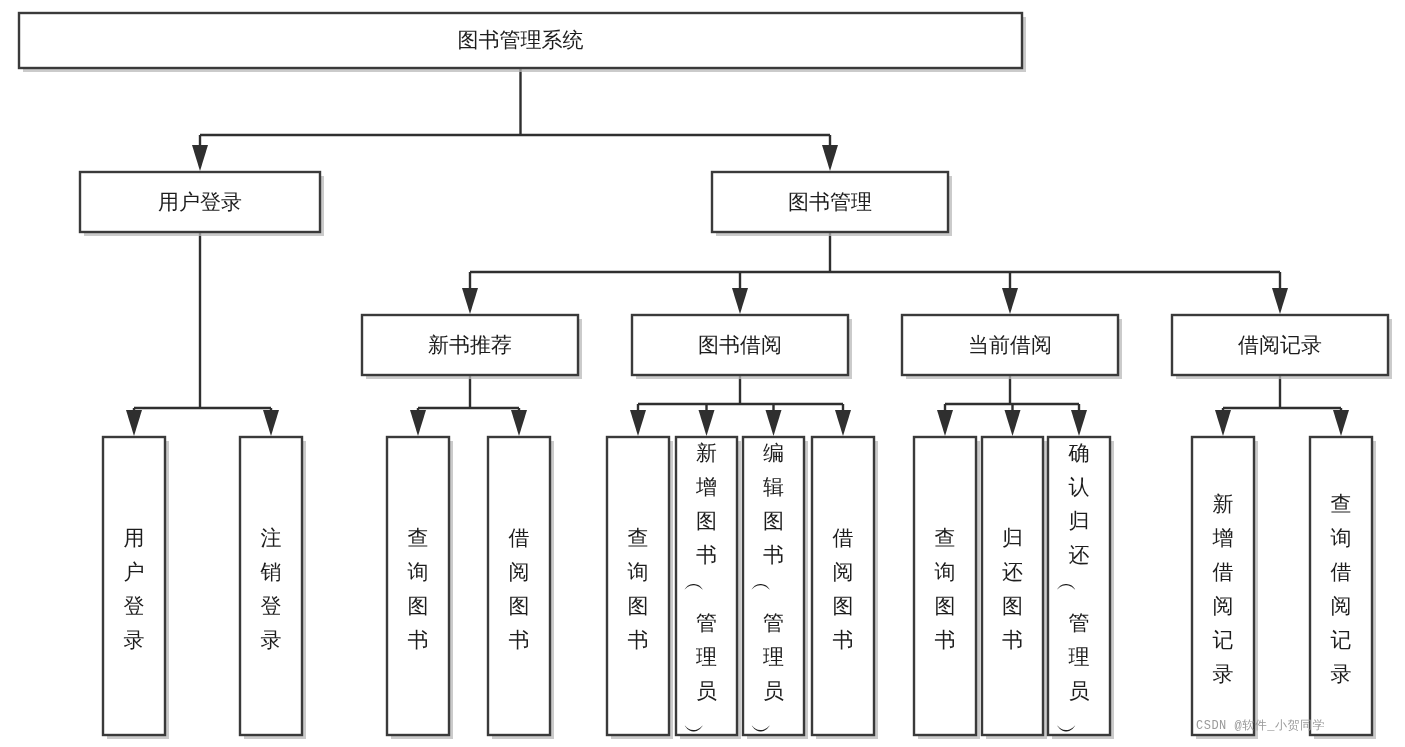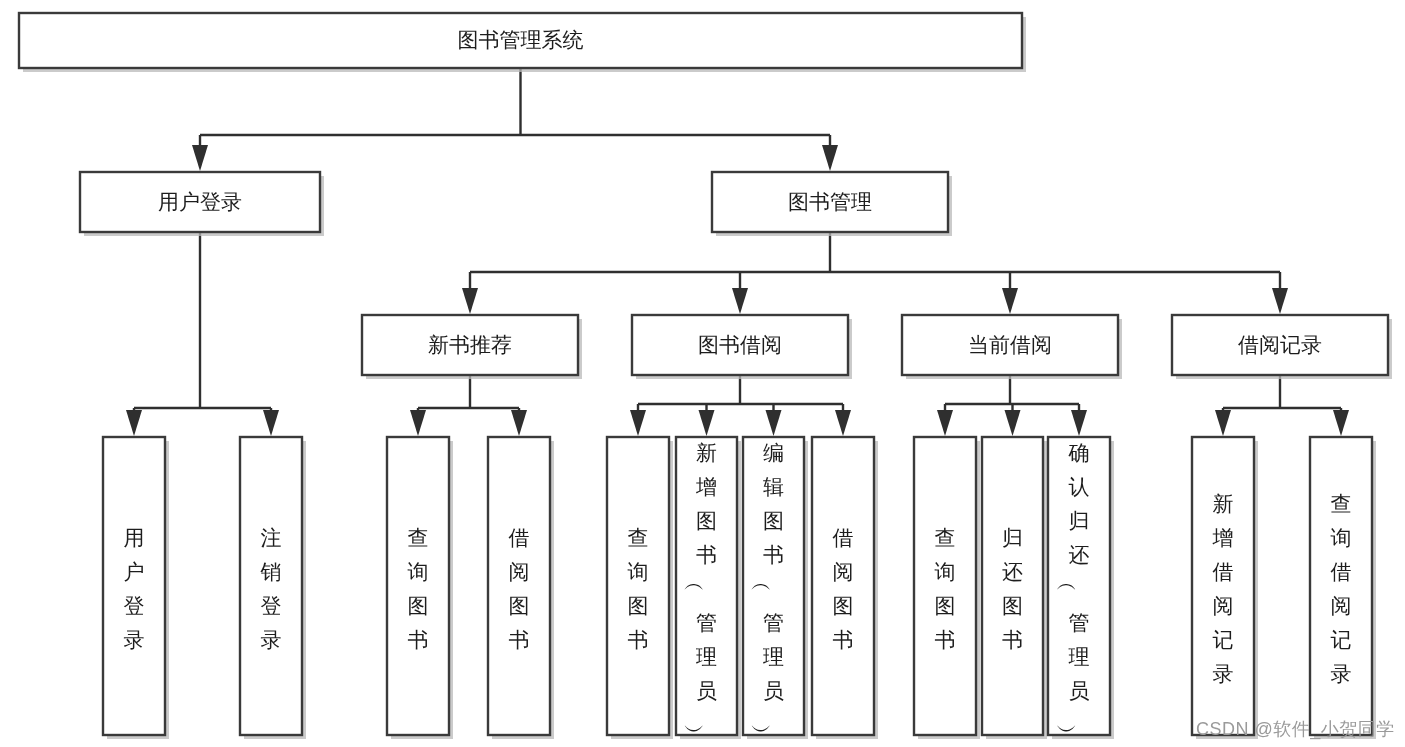--- a/index.html
+++ b/index.html
@@ -56,22 +56,22 @@
     dominant-baseline: middle;
   }
   .node-label-vertical {
     font-family: "Liberation Sans", "DejaVu Sans", sans-serif;
     fill: #1d1d1d;
     font-size: 21px;
     text-anchor: middle;
   }
   .watermark-text {
     position: absolute;
-    font-family: Liberation Sans, sans-serif;
-    font-size: 18px;
+    font-family: Liberation Mono, monospace;
+    font-size: 12px;
     color: #9a9a9a;
     white-space: nowrap;
     letter-spacing: 0.5px;
     pointer-events: none;
   }
 </style>
 </head>
 <body>
 
 <div id="diagram-root">

